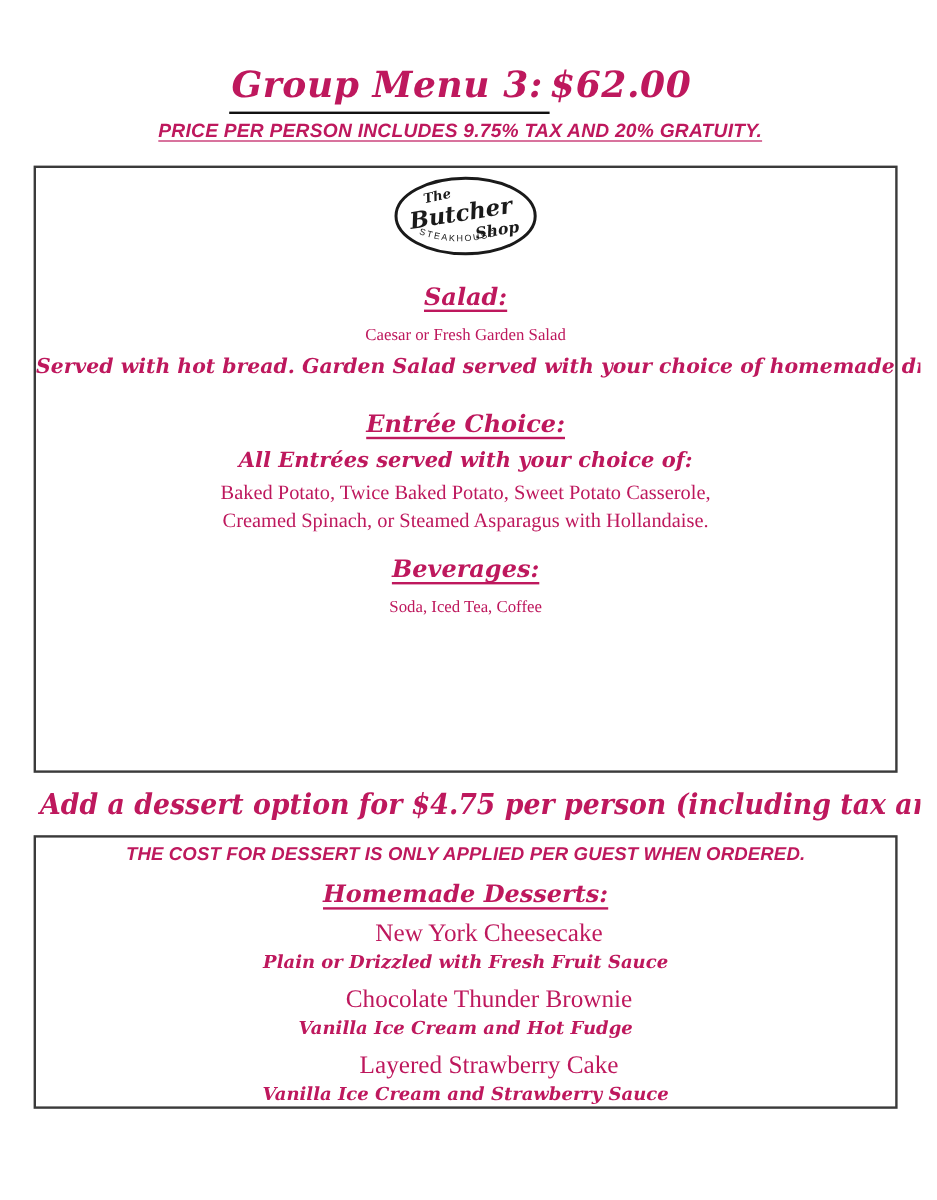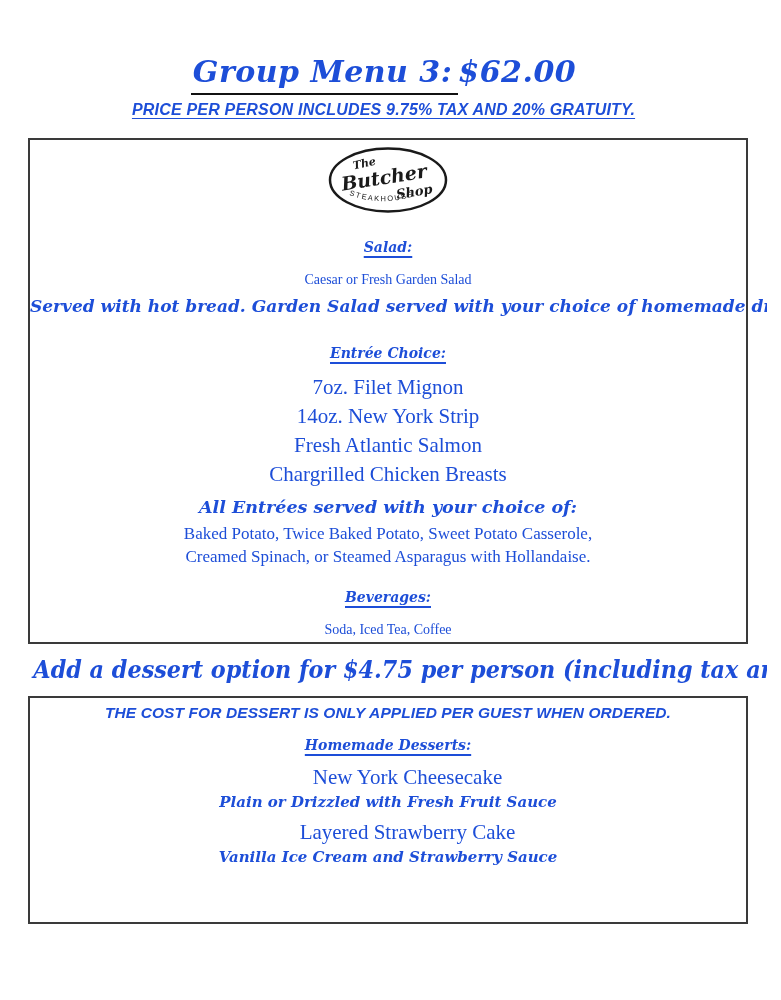--- a/index.html
+++ b/index.html
@@ -1,21 +1,21 @@
 <!DOCTYPE html>
 <html><head>
 <meta charset="utf-8">
 <style>
   html, body { margin: 0; padding: 0; background: #ffffff; }
   .page {
     position: relative;
     width: 767px;
     height: 1000px;
     background: #ffffff;
-    color: #1d4ed8;
+    color: #be185d;
     overflow: hidden;
     font-family: "Liberation Serif", serif;
   }
   .center { text-align: center; }
 
   
   .script {
     font-family: "DejaVu Serif", serif;
     font-style: italic;
     font-weight: bold;
@@ -54,21 +54,21 @@
     margin-left: 28px;
     width: 720px;
     text-align: center;
   }
   .box-main { margin-top: 17px; height: 506px; }
   .box-dessert { margin-top: 7px; height: 228px; }
 
   .logo-wrap { margin-top: 6px; height: 68px; }
 
   .section-heading {
-    font-size: 14px;
+    font-size: 20px;
     line-height: 26px;
     text-decoration: underline;
     text-underline-offset: 4px;
     text-decoration-thickness: 1.5px;
   }
   .h-salad { margin-top: 20px; }
   .h-entree { margin-top: 21px; }
   .h-bev { margin-top: 16px; }
   .h-dessert { margin-top: 9px; }
 
@@ -130,26 +130,20 @@
           <textPath href="#logo-arc">STEAKHOUSE</textPath>
         </text>
       </svg>
     </div>
 
     <div class="section-heading script h-salad">Salad:</div>
     <div class="menu-item serif item-caesar">Caesar or Fresh Garden Salad</div>
     <div class="script-note script">Served with hot bread. Garden Salad served with your choice of homemade dressing.</div>
 
     <div class="section-heading script h-entree">Entrée Choice:</div>
-    <div class="entree-list">
-      <div class="entree-item serif">7oz. Filet Mignon</div>
-      <div class="entree-item serif">14oz. New York Strip</div>
-      <div class="entree-item serif">Fresh Atlantic Salmon</div>
-      <div class="entree-item serif">Chargrilled Chicken Breasts</div>
-    </div>
     <div class="sides-intro script">All Entrées served with your choice of:</div>
     <div class="sides-block">
       <div class="sides-line serif">Baked Potato, Twice Baked Potato, Sweet Potato Casserole,</div>
       <div class="sides-line serif">Creamed Spinach, or Steamed Asparagus with Hollandaise.</div>
     </div>
 
     <div class="section-heading script h-bev">Beverages:</div>
     <div class="menu-item serif soda-line">Soda, Iced Tea, Coffee</div>
   </div>
 
@@ -159,18 +153,22 @@
 
   <div class="menu-box box-dessert">
     <div class="dessert-note sans-it">THE COST FOR DESSERT IS ONLY APPLIED PER GUEST WHEN ORDERED.</div>
     <div class="section-heading script h-dessert">Homemade Desserts:</div>
 
     <div>
       <div class="dessert-name serif">New York Cheesecake</div>
       <div class="dessert-desc script">Plain or Drizzled with Fresh Fruit Sauce</div>
     </div>
     <div>
+      <div class="dessert-name serif">Chocolate Thunder Brownie</div>
+      <div class="dessert-desc script">Vanilla Ice Cream and Hot Fudge</div>
+    </div>
+    <div>
       <div class="dessert-name serif">Layered Strawberry Cake</div>
       <div class="dessert-desc script">Vanilla Ice Cream and Strawberry Sauce</div>
     </div>
   </div>
 
 </div>
 
 </body></html>

